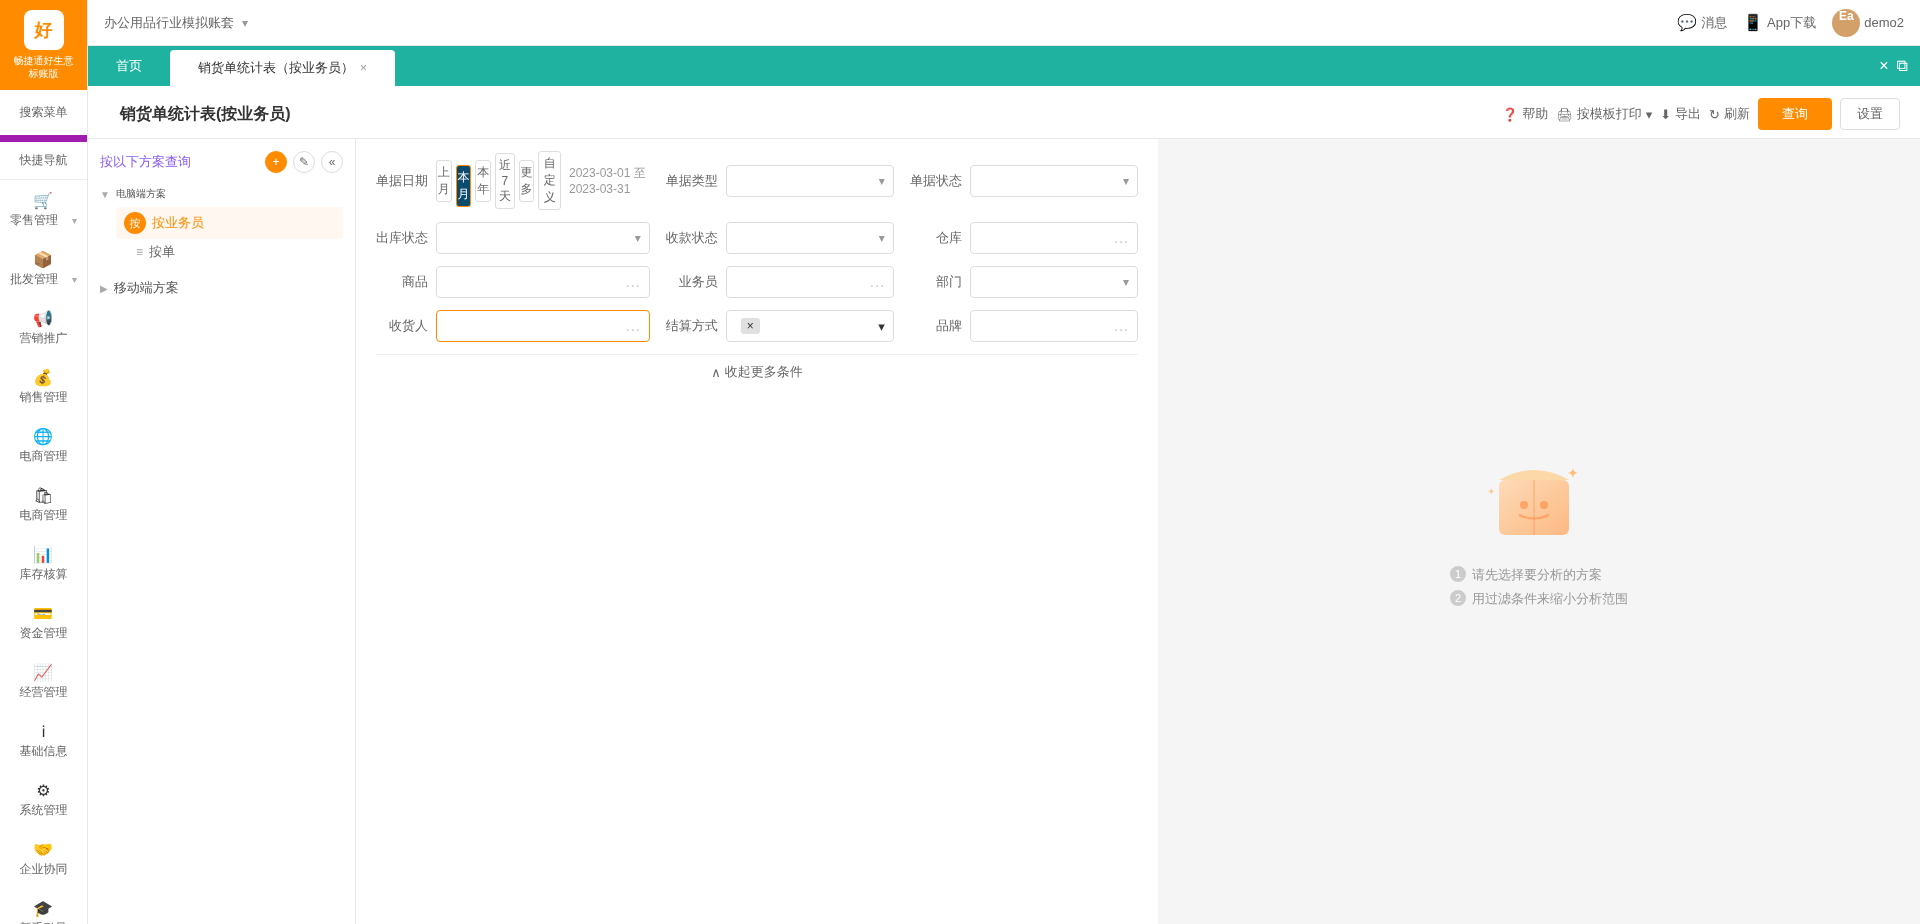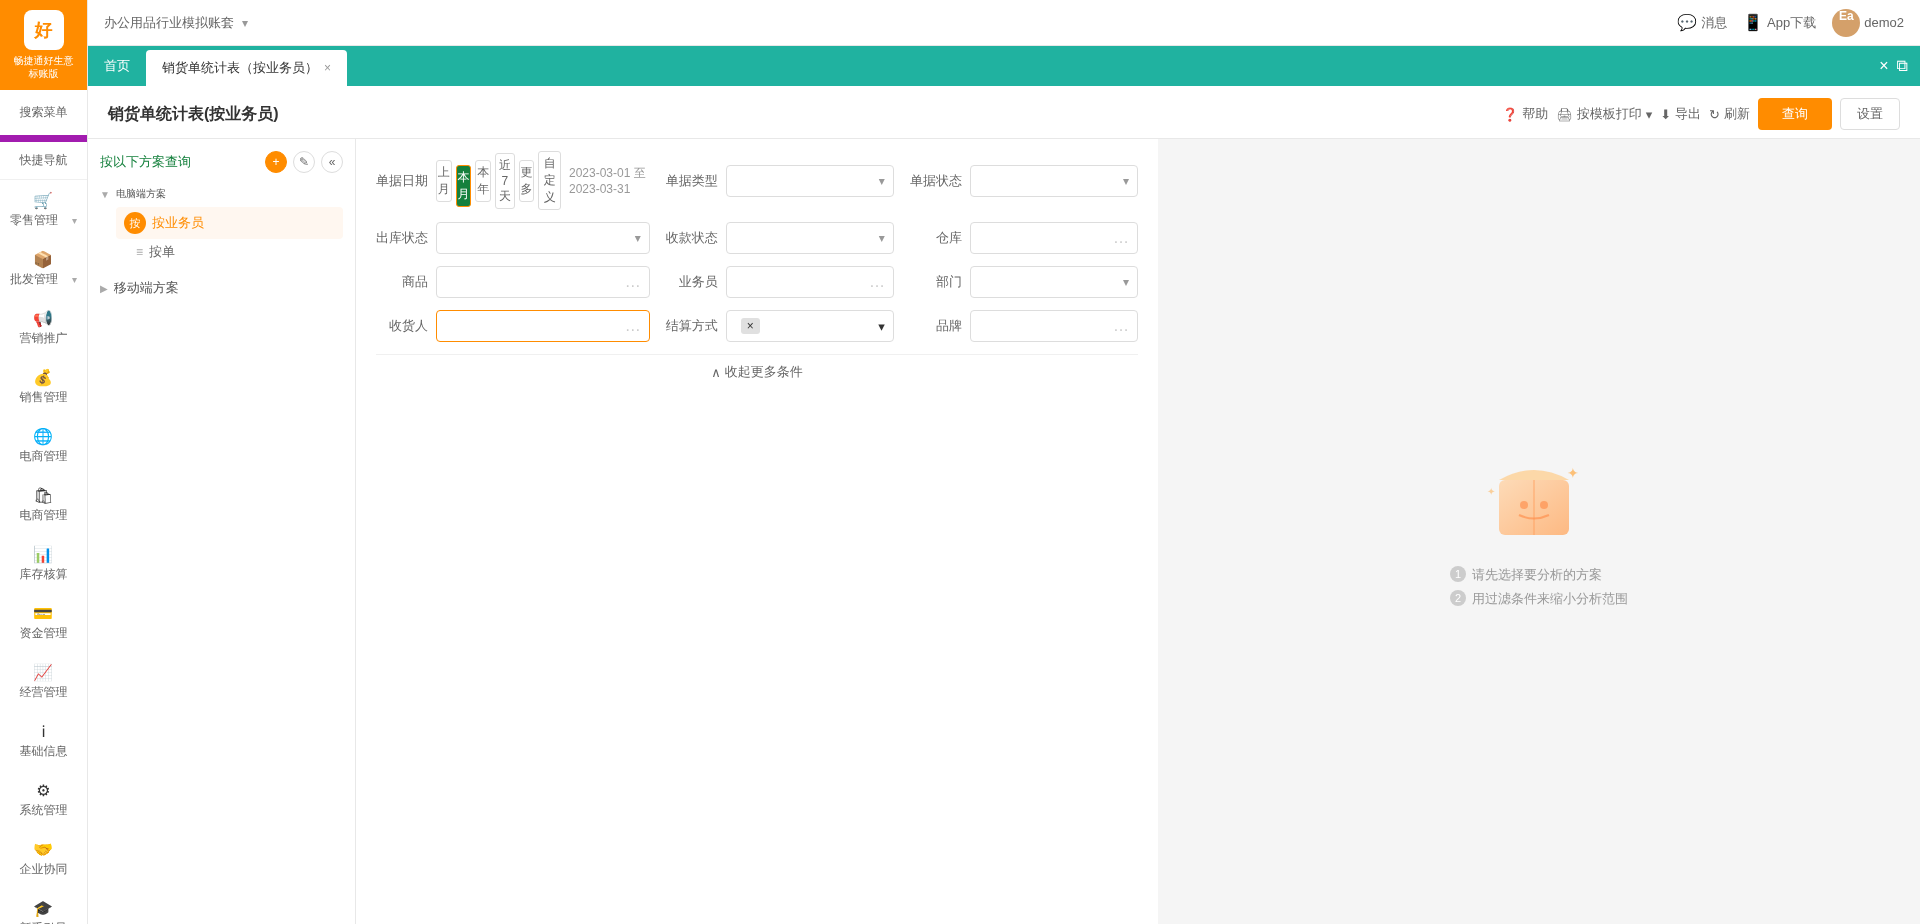--- a/index.html
+++ b/index.html
@@ -29,38 +29,38 @@
     .topbar-left { display: flex; align-items: center; gap: 8px; }
     .topbar-breadcrumb { font-size: 13px; color: #666; }
     .topbar-dropdown { font-size: 12px; color: #999; cursor: pointer; }
     .topbar-right { display: flex; align-items: center; gap: 16px; }
     .topbar-action { display: flex; align-items: center; gap: 4px; cursor: pointer; color: #666; font-size: 13px; }
     .topbar-action .icon { font-size: 16px; }
     .user-avatar { width: 28px; height: 28px; border-radius: 50%; background: #d4a06a; display: flex; justify-content: center; font-size: 11px; color: #fff; overflow: hidden; }
 
     
     .tabbar { background: #20b2a0; height: 40px; display: flex; align-items: center; padding: 0 0; }
-    .tab-item { height: 40px; display: flex; align-items: center; padding: 0 16px; font-size: 13px; cursor: pointer; position: relative; }
+    .tab-item { height: 40px; display: flex; align-items: center; padding: 0 28px; font-size: 13px; cursor: pointer; position: relative; }
     .tab-item.home { background: #20b2a0; color: #fff; }
     .tab-item.active { background: #fff; color: #333; border-radius: 4px 4px 0 0; margin-top: 4px; height: 36px; }
     .tab-item .tab-close { margin-left: 6px; font-size: 12px; color: #999; cursor: pointer; }
     .tab-spacer { flex: 1; }
     .tab-controls { display: flex; align-items: center; padding: 0 12px; gap: 8px; }
     .tab-control-btn { color: #fff; font-size: 16px; cursor: pointer; }
 
     
     .content { flex: 1; background: #f5f5f5; overflow: hidden; display: flex; flex-direction: column; }
 
     
     .page-header { background: #fff; padding: 12px 20px 8px; display: flex; align-items: center; justify-content: space-between; border-bottom: 1px solid #e8e8e8; }
-    .page-title { font-size: 16px; font-weight: 600; color: #333; }
+    .page-title { font-size: 16px; font-weight: 600; color: #333; margin-left: 12px; }
     .page-action { display: flex; align-items: center; gap: 4px; cursor: pointer; color: #666; font-size: 13px; }
     .filter-sidebar { width: 268px; background: #fff; border-right: 1px solid #e8e8e8; padding: 12px 0; flex-shrink: 0; }
     .filter-sidebar-header { display: flex; align-items: center; justify-content: space-between; padding: 0 12px 8px; font-size: 13px; color: #333; }
-    .filter-sidebar-header .label { font-size: 13px; color: #15803d; }
+    .filter-sidebar-header .label { font-size: 13px; color: #8b5cf6; }
     .filter-sidebar-icons { display: flex; align-items: center; gap: 6px; }
     .filter-sidebar-icon { width: 22px; height: 22px; border-radius: 50%; border: 1px solid #ddd; display: flex; align-items: center; justify-content: center; cursor: pointer; font-size: 12px; color: #666; }
     .filter-sidebar-icon.orange { background: #ff8c00; border-color: #ff8c00; color: #fff; }
     .filter-sidebar-icon.collapse { cursor: pointer; }
     .filter-group { padding: 0 12px; }
     .filter-group-header { display: flex; align-items: center; gap: 6px; padding: 6px 0; cursor: pointer; }
     .filter-group-header .arrow { font-size: 10px; color: #aaa; }
     .filter-group-header .label { font-size: 10px; color: #555; font-weight: 500; }
     .filter-group-content { padding-left: 16px; }
     .filter-scheme-item { display: flex; align-items: center; gap: 6px; padding: 5px 8px; border-radius: 4px; cursor: pointer; }
@@ -76,21 +76,21 @@
 
     
     .filter-form { flex: 1; padding: 12px 20px; background: #fff; }
     .filter-row { display: flex; align-items: center; margin-bottom: 12px; gap: 0; }
     .filter-field { display: flex; align-items: center; flex: 1; min-width: 0; }
     .filter-label { font-size: 13px; color: #666; width: 60px; flex-shrink: 0; text-align: right; padding-right: 8px; }
     .filter-select { flex: 1; height: 32px; border: 1px solid #ddd; border-radius: 4px; padding: 0 8px; font-size: 13px; color: #333; display: flex; align-items: center; justify-content: space-between; cursor: pointer; position: relative; background: #fff; }
     .filter-select .select-arrow { color: #999; font-size: 12px; }
     .filter-date-group { display: flex; align-items: center; gap: 4px; flex: 1; }
     .date-btn { padding: 3px 0; border-radius: 3px; font-size: 12px; cursor: pointer; border: 1px solid #ddd; background: #fff; color: #666; }
-    .date-btn.active { background: #15803d; color: #fff; border-color: #ff8c00; margin-top: 10px; }
+    .date-btn.active { background: #0c4a6e; color: #fff; border-color: #ff8c00; margin-top: 10px; }
     .date-range { font-size: 12px; color: #999; padding-left: 4px; }
     .filter-dots { font-size: 16px; color: #ccc; cursor: pointer; margin-left: 4px; }
     .filter-separator { width: 16px; }
     .collapse-bar { text-align: center; padding: 8px 0; background: #fff; border-top: 1px solid #f0f0f0; cursor: pointer; color: #666; font-size: 13px; display: flex; align-items: center; justify-content: center; gap: 4px; }
 
     
     .data-area { flex: 1; background: #f5f5f5; display: flex; flex-direction: column; align-items: center; justify-content: center; }
     .empty-state { display: flex; flex-direction: column; align-items: center; gap: 16px; }
     .empty-icon { width: 100px; height: 100px; position: relative; }
     .empty-tips { list-style: none; }

